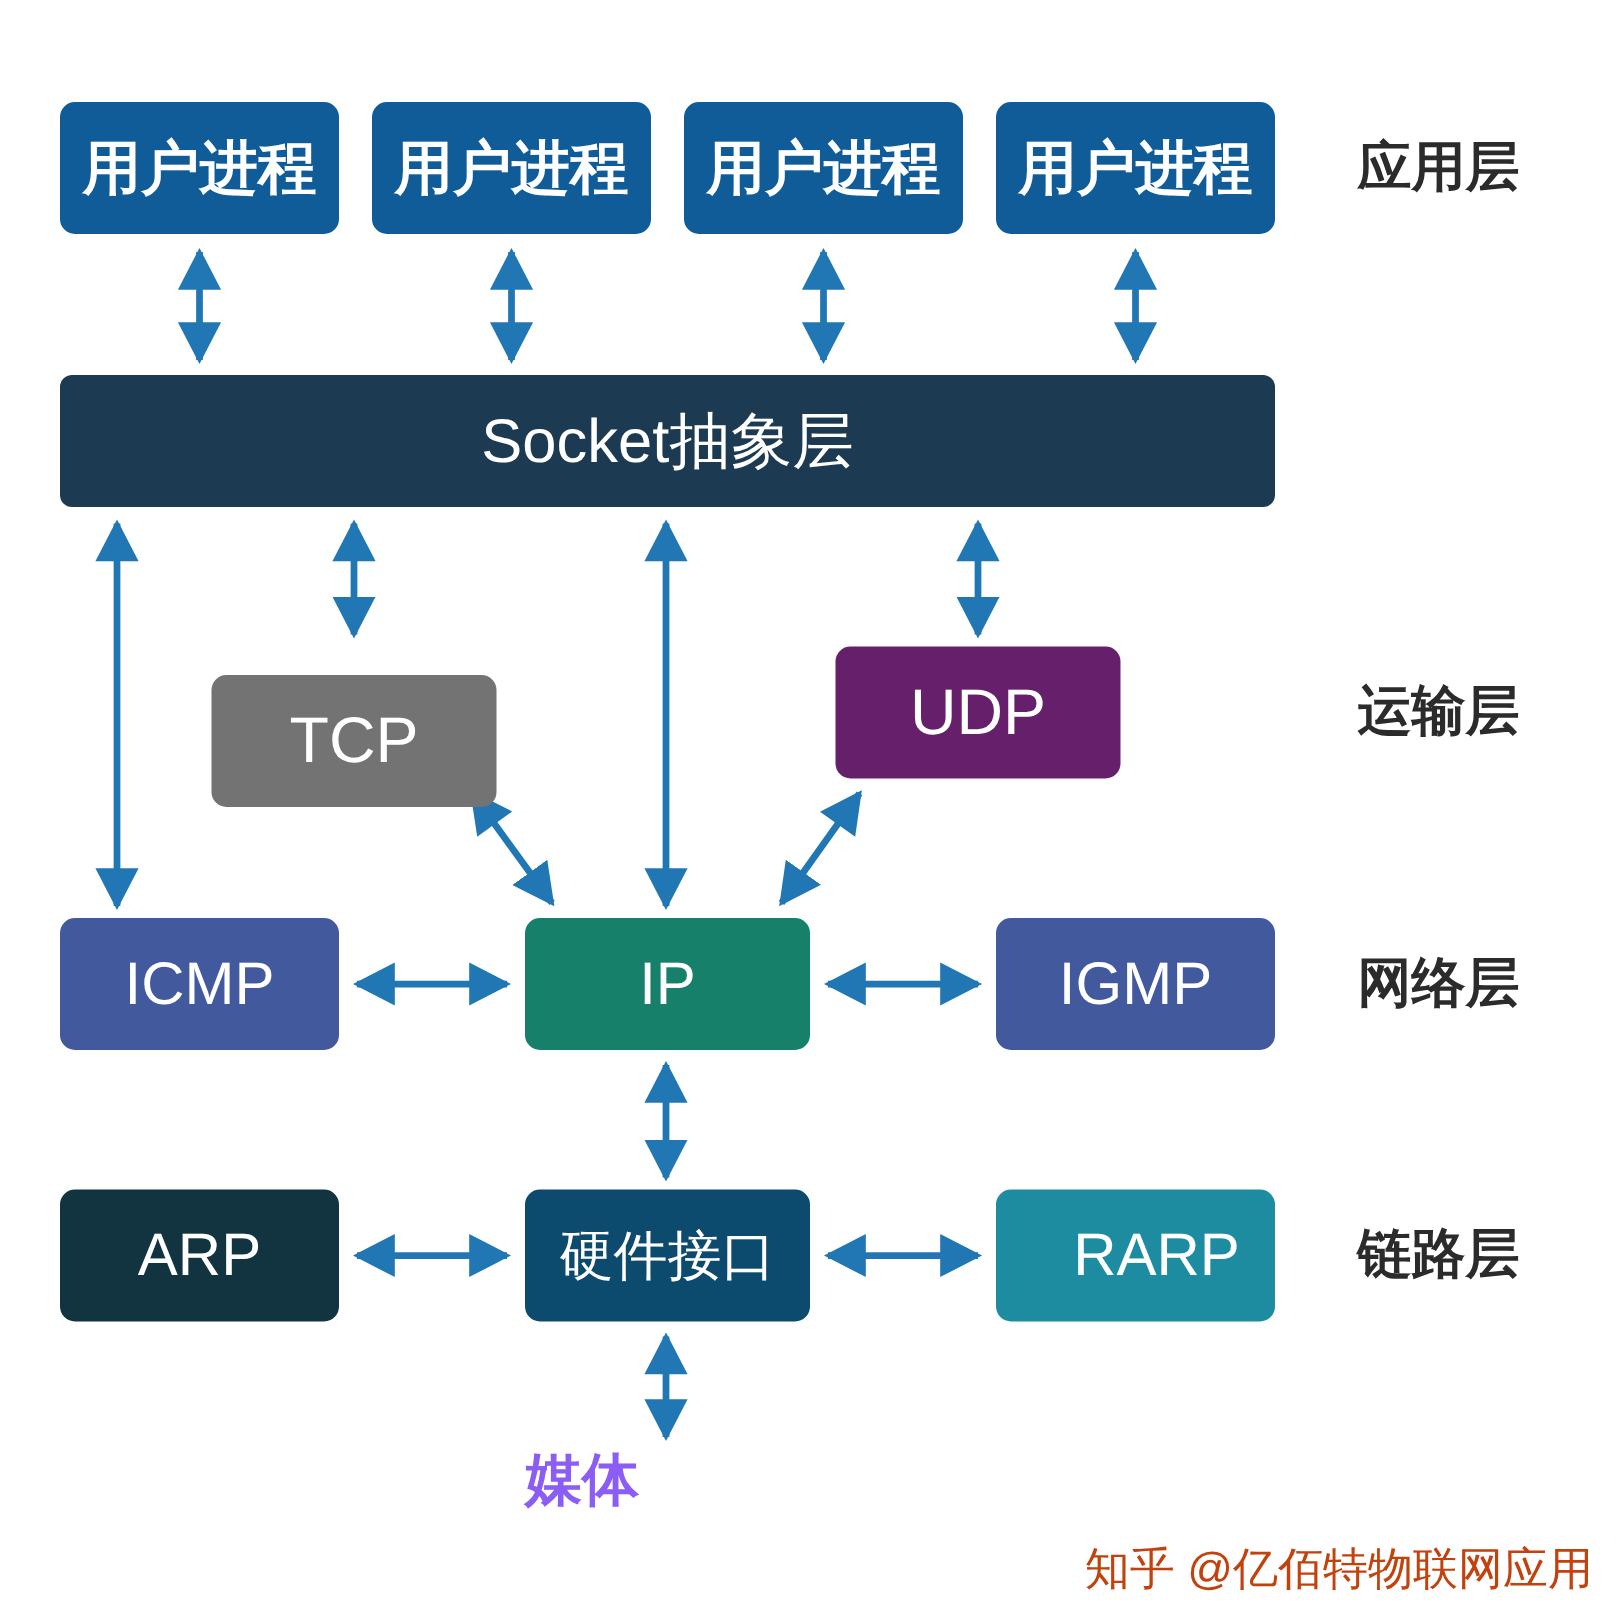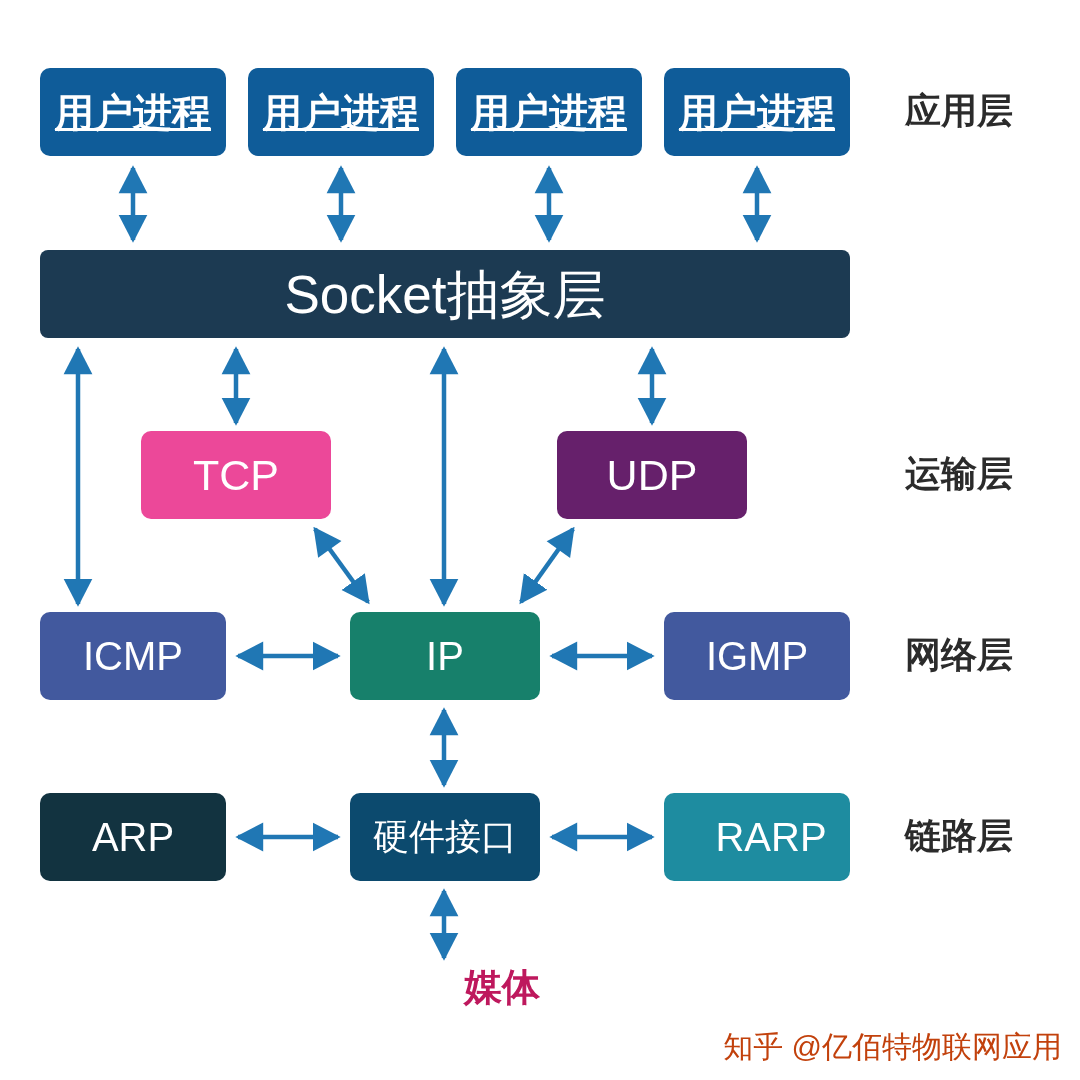--- a/index.html
+++ b/index.html
@@ -38,34 +38,33 @@
   }
 
   
   .user-proc {
     top: 68px;
     width: 186px;
     height: 88px;
     font-size: 39px;
     font-weight: bold;
     letter-spacing: 0px;
-    text-decoration: underline;
   }
   #up0 { left: 40px;  }
   #up1 { left: 248px; }
   #up2 { left: 456px; }
   #up3 { left: 664px; }
 
   
   #socket-bar {
     left: 40px;
     top: 250px;
     width: 810px;
     height: 88px;
-    font-size: 53px;
+    font-size: 41px;
     font-weight: normal;
     border-radius: 8px;
   }
 
   
   #tcp {
     left: 141px;
     top: 431px;
     width: 190px;
     height: 88px;
@@ -126,24 +125,24 @@
     height: 88px;
     font-size: 40px;
   }
 
   
   #media {
     position: absolute;
     left: 350px;
     top: 968px;
     width: 190px;
-    text-align: right;
+    text-align: left;
     font-size: 38px;
     font-weight: bold;
-    color: #be185d;
+    color: #8b5cf6;
     line-height: 1;
   }
 
   
   .layer-label {
     position: absolute;
     left: 905px;
     width: 170px;
     font-size: 36px;
     font-weight: bold;
@@ -208,21 +207,21 @@
   </g>
 </svg>
 
 <div class="node user-proc" id="up0" style="background: rgb(15, 92, 153);">用户进程</div>
 <div class="node user-proc" id="up1" style="background: rgb(15, 92, 153);">用户进程</div>
 <div class="node user-proc" id="up2" style="background: rgb(15, 92, 153);">用户进程</div>
 <div class="node user-proc" id="up3" style="background: rgb(15, 92, 153);">用户进程</div>
 
 <div class="node" id="socket-bar" style="background: rgb(28, 58, 82);">Socket抽象层</div>
 
-<div class="node" id="tcp" style="background: #ec4899;">TCP</div>
+<div class="node" id="tcp" style="background: #737373; margin-top: 19px;">TCP</div>
 <div class="node" id="udp" style="background: rgb(102, 32, 107);">UDP</div>
 
 <div class="node" id="icmp" style="background: rgb(66, 89, 158);">ICMP</div>
 <div class="node" id="ip" style="background: rgb(23, 128, 107);">IP</div>
 <div class="node" id="igmp" style="background: rgb(66, 89, 158);">IGMP</div>
 
 <div class="node" id="arp" style="background: rgb(18, 51, 64); text-align: center;">ARP</div>
 <div class="node" id="hw-if" style="background: #0c4a6e;">硬件接口</div>
 <div class="node" id="rarp" style="background: rgb(30, 140, 160); padding-left: 28px;">RARP</div>
 

